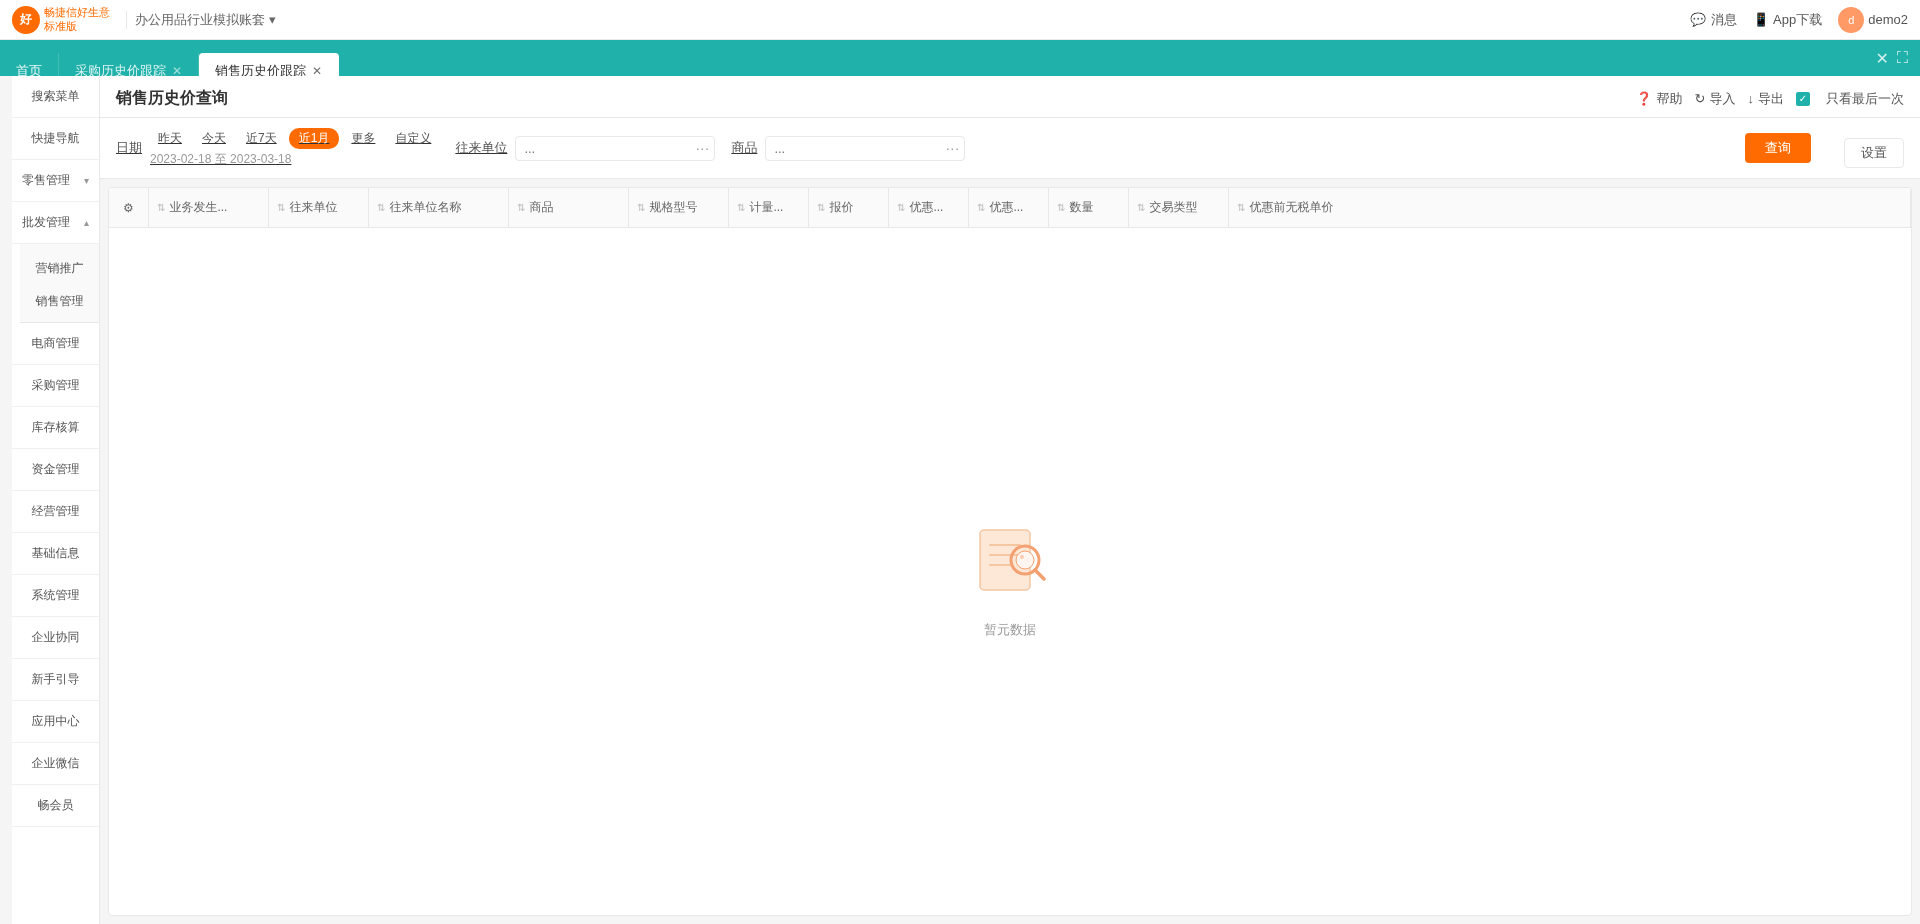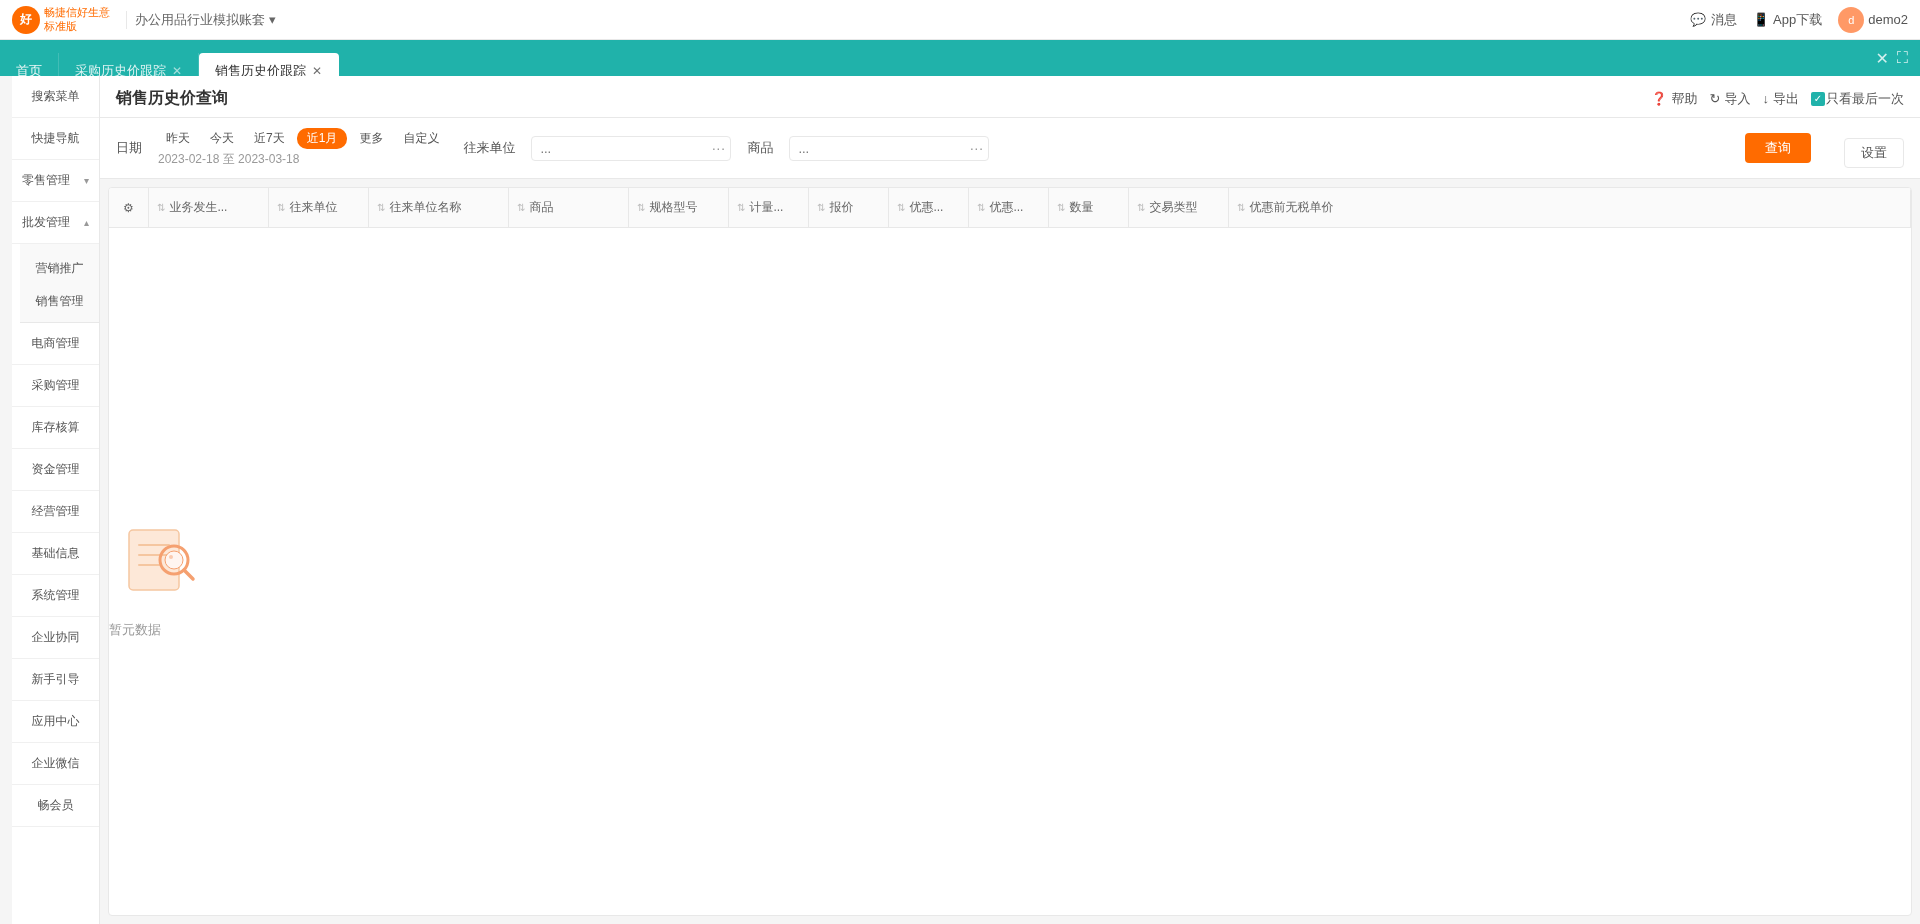--- a/index.html
+++ b/index.html
@@ -107,35 +107,35 @@
       background: #fff;
       padding: 12px 16px 8px 16px;
       border-bottom: 1px solid #e8e8e8;
       display: flex;
       align-items: center;
       justify-content: space-between;
     }
     .page-title { font-size: 16px; font-weight: 600; color: #333; }
     .page-actions { display: flex; align-items: center; gap: 12px; font-size: 13px; color: #555; }
     .page-actions span { display: flex; align-items: center; gap: 4px; cursor: pointer; }
-    .checkbox-area { display: flex; align-items: center; gap: 1px; }
+    .checkbox-area { display: flex; align-items: center; gap: 16px; }
     .checkbox-box { width: 14px; height: 14px; background: #20b2aa; border-radius: 2px; display: flex; align-items: center; justify-content: center; }
     .checkbox-box::after { content: '✓'; color: #fff; font-size: 10px; }
 
     
     .filter-bar {
       background: #fff;
       padding: 10px 16px;
       border-bottom: 1px solid #e8e8e8;
       display: flex;
       align-items: center;
       gap: 16px;
       flex-wrap: wrap;
     }
-    .filter-group { display: flex; align-items: center; gap: 16px; }
+    .filter-group { display: flex; align-items: center; gap: 8px; text-decoration: underline; }
     .filter-label { font-size: 13px; color: #555; white-space: nowrap; }
     .date-buttons { display: flex; align-items: center; gap: 4px; }
     .date-btn {
       padding: 2px 8px;
       font-size: 12px;
       color: #555;
       border: none;
       background: none;
       cursor: pointer;
       border-radius: 3px;
@@ -222,20 +222,21 @@
     .th-discount2 { width: 80px; }
     .th-qty { width: 80px; }
     .th-trade-type { width: 100px; }
     .th-tax-price { flex: 1; }
 
     
     .empty-state {
       flex: 1;
       display: flex;
       flex-direction: column;
+      align-items: center;
       justify-content: center;
       gap: 16px;
     }
     .empty-text { font-size: 13px; color: #999; }
 
     
     .empty-illustration { width: 100px; height: 100px; }
   </style>
 </head>
 <body>

